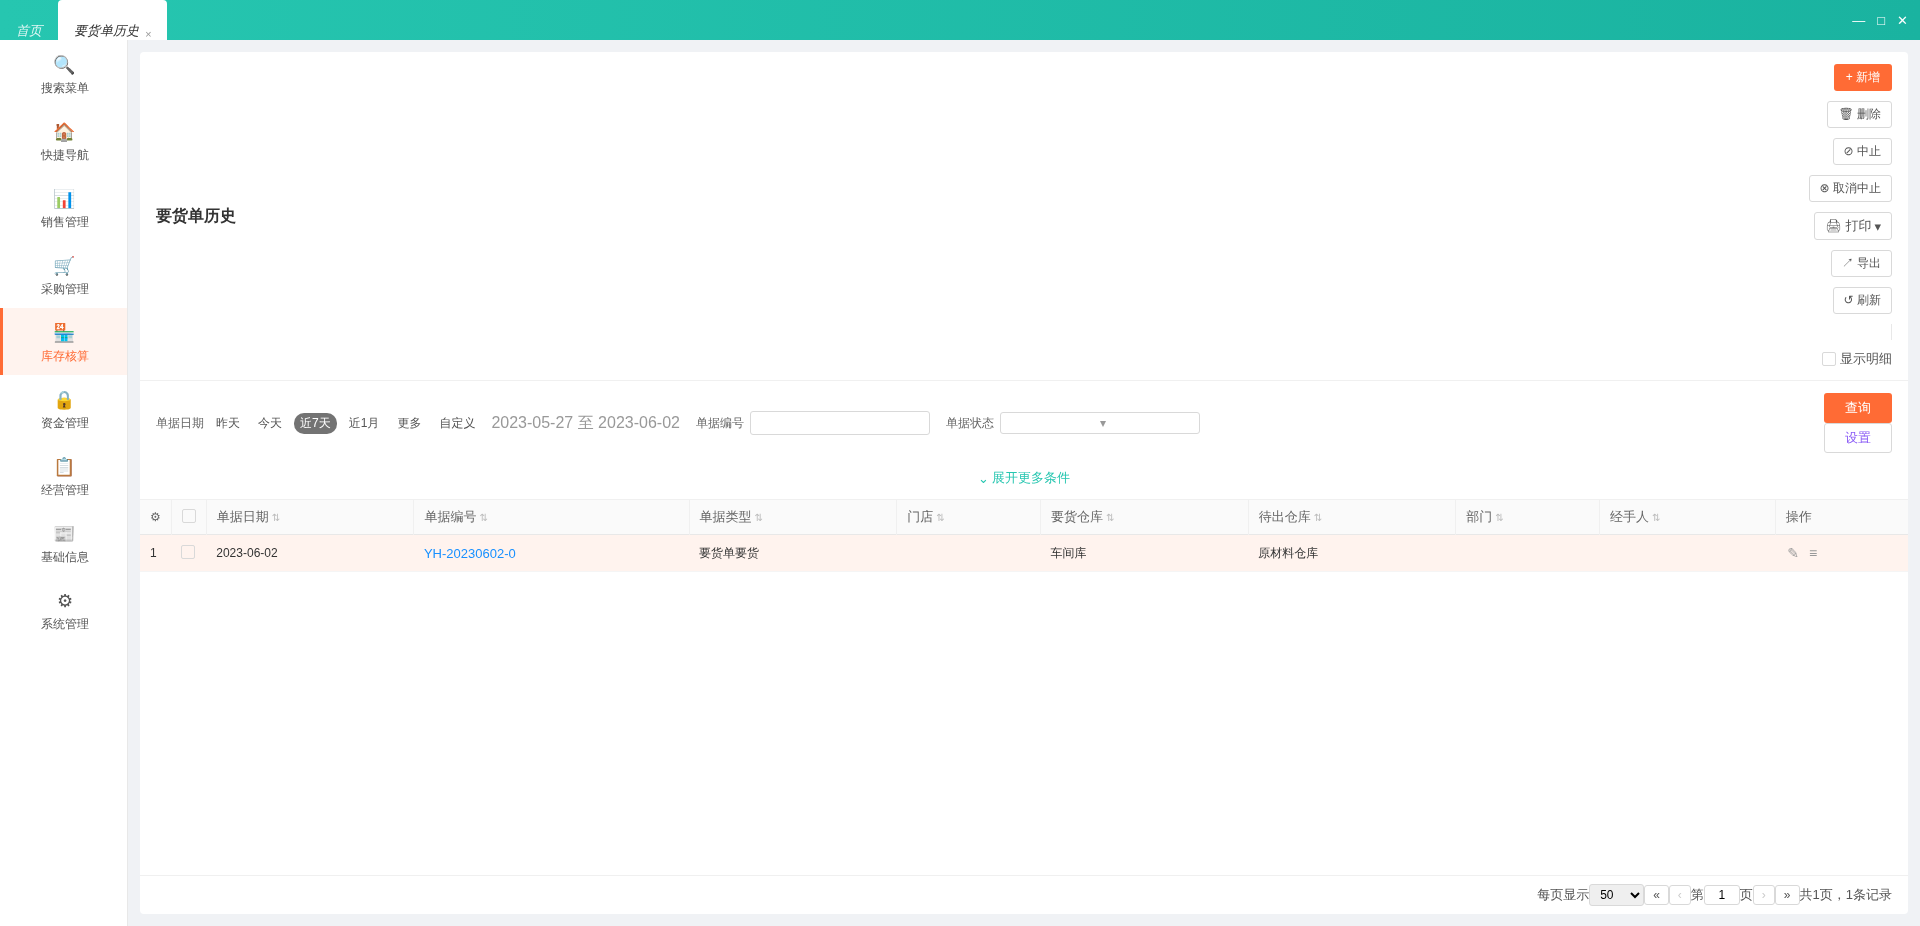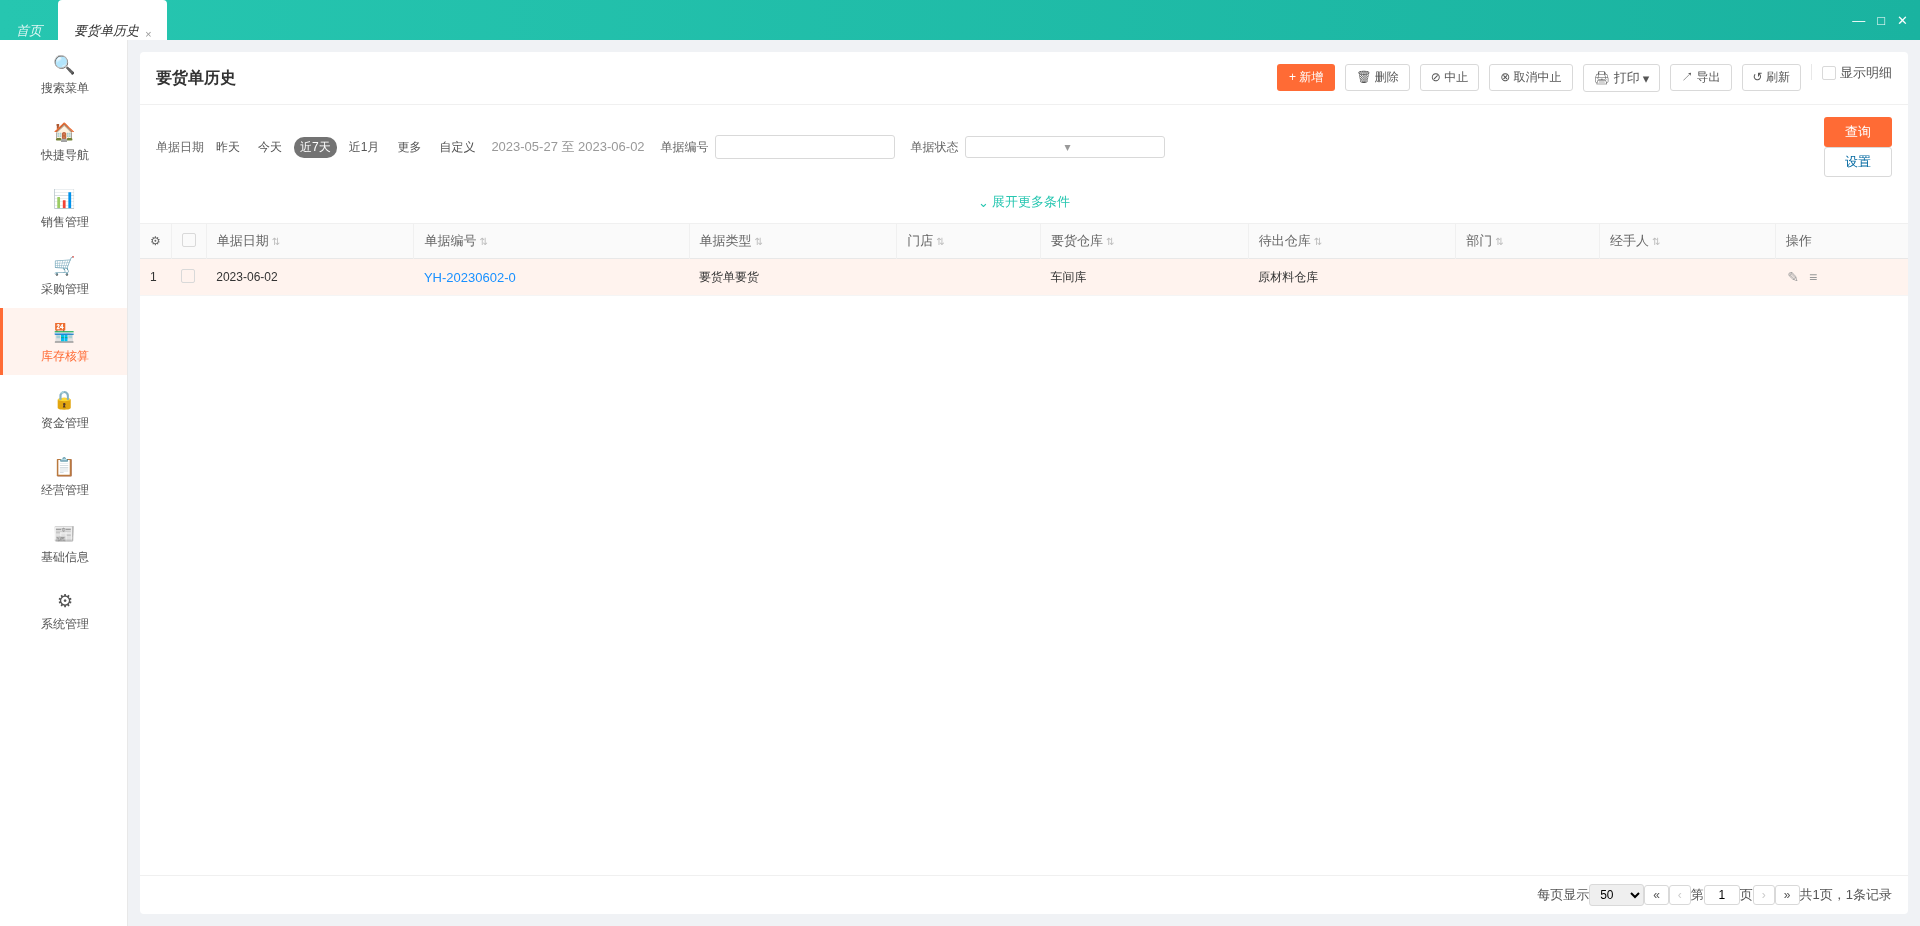--- a/index.html
+++ b/index.html
@@ -113,22 +113,23 @@
       border-bottom: 1px solid #f0f0f0;
     }
     .page-title {
       font-size: 16px;
       font-weight: bold;
       color: #333;
     }
     .toolbar {
       margin-left: auto;
       display: flex;
-      align-items: flex-start;
+      align-items: flex-end;
       gap: 10px;
+      flex-direction: column;
     }
     .btn-primary {
       background: #ff6b35;
       color: #fff;
       border: none;
       border-radius: 3px;
       padding: 5px 12px;
       cursor: pointer;
       font-size: 12px;
       white-space: nowrap;
@@ -169,21 +170,21 @@
       border-radius: 10px;
       cursor: pointer;
       font-size: 12px;
       color: #555;
     }
     .date-shortcut.active {
       background: #737373;
       color: #fff;
       border-radius: 10px;
     }
-    .date-range-text { font-size: 13px; color: #999; }
+    .date-range-text { font-size: 16px; color: #999; }
     .filter-input {
       border: 1px solid #d9d9d9;
       border-radius: 3px;
       padding: 4px 8px;
       width: 180px;
       font-size: 12px;
       outline: none;
     }
     .filter-select-wrapper {
       display: flex;
@@ -221,21 +222,21 @@
       background: #ff6b35;
       color: #fff;
       border: none;
       border-radius: 3px;
       padding: 6px 20px;
       cursor: pointer;
       font-size: 13px;
     }
     .btn-settings {
       background: #fff;
-      color: #0369a1;
+      color: #8b5cf6;
       border: 1px solid #d9d9d9;
       border-radius: 3px;
       padding: 5px 20px;
       cursor: pointer;
       font-size: 13px;
     }
 
     
     .table-container {
       flex: 1;

